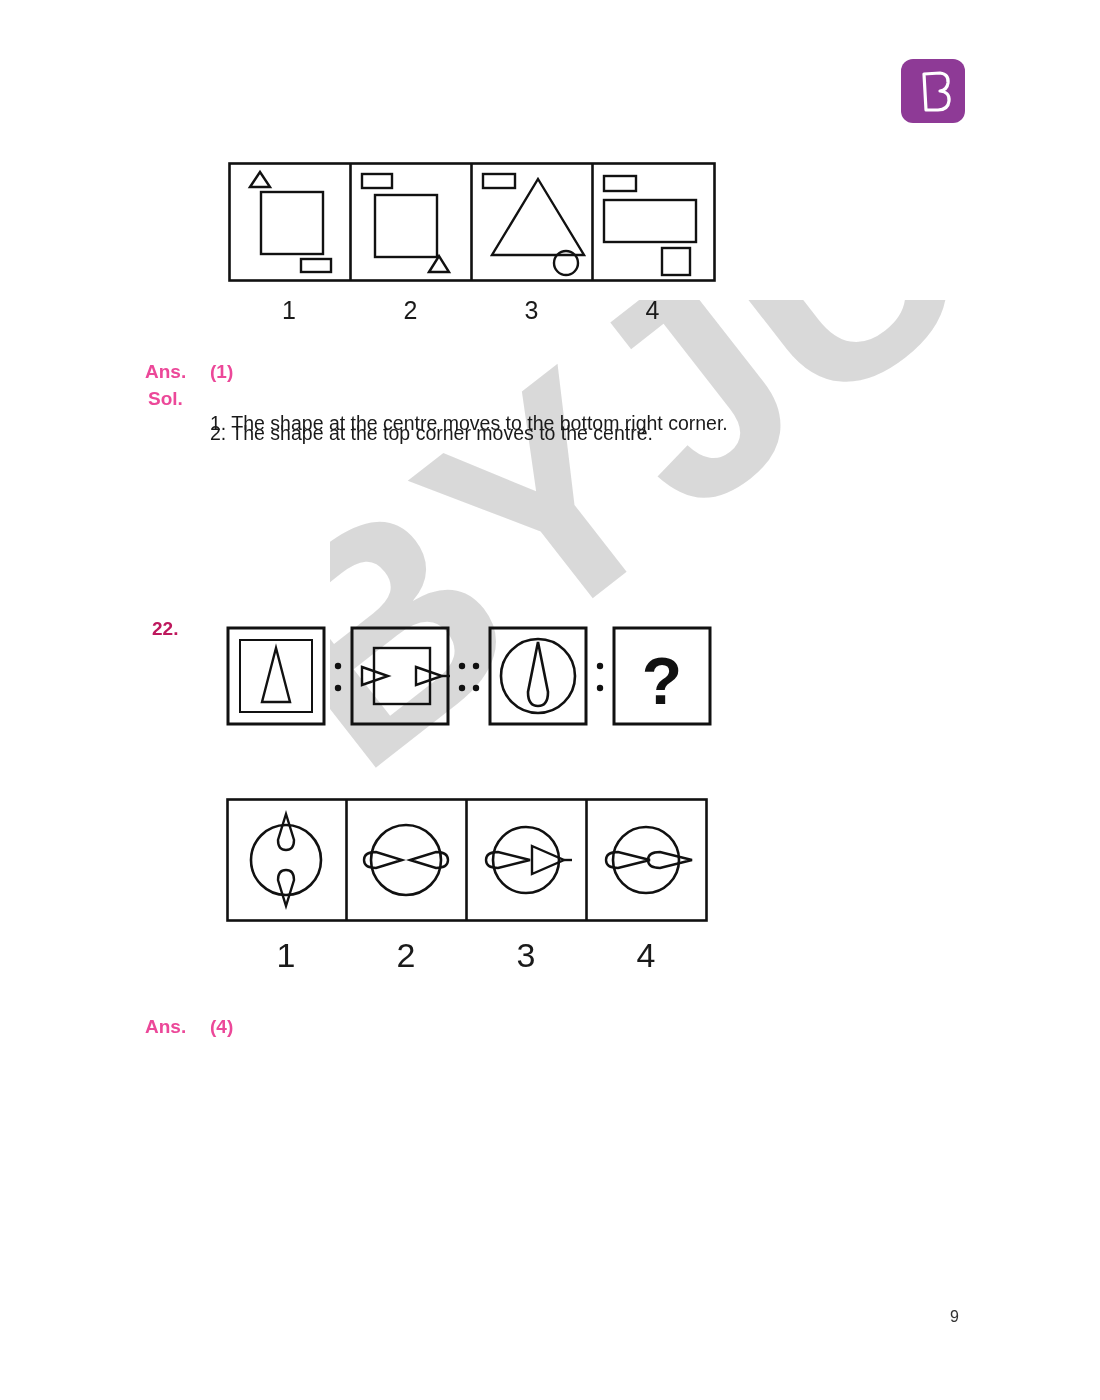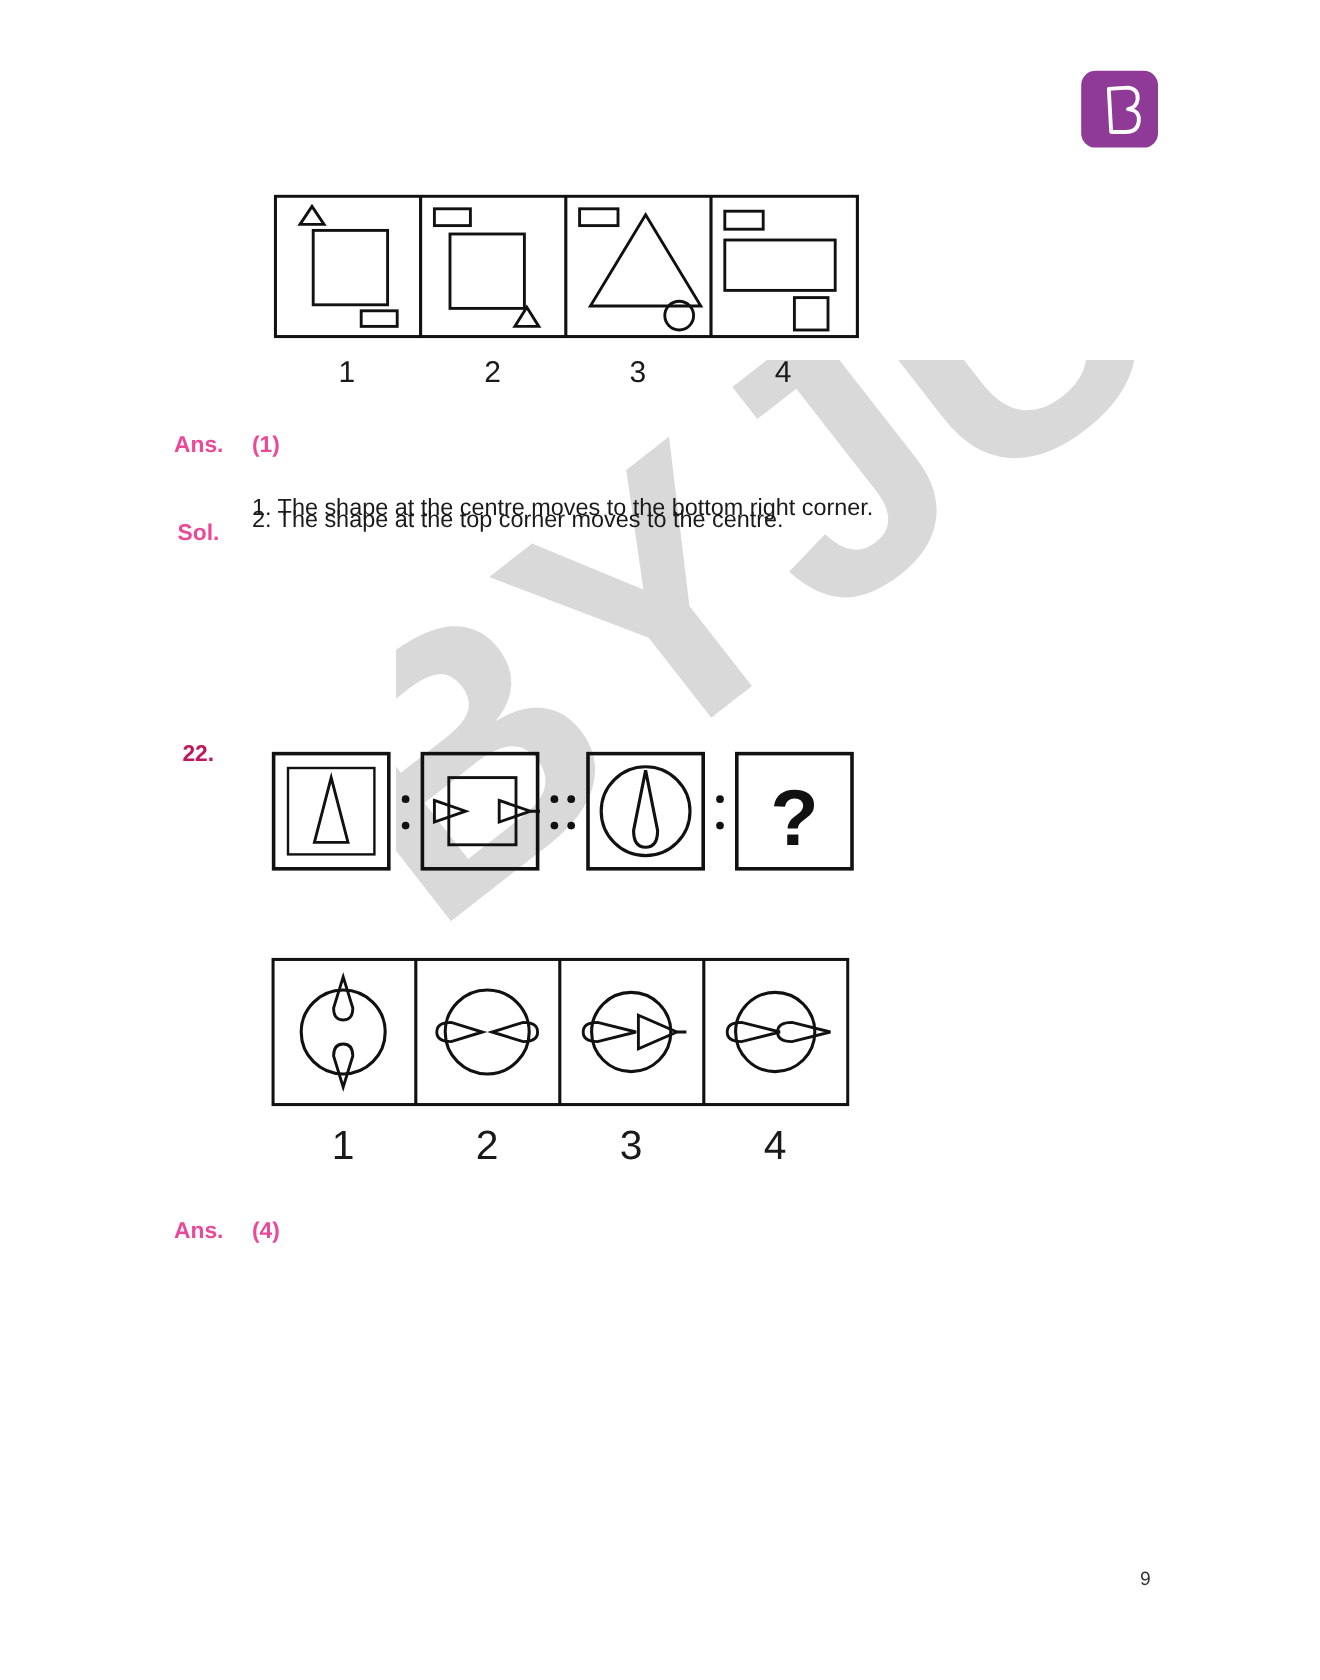--- a/index.html
+++ b/index.html
@@ -153,21 +153,21 @@
   <div class="labels" style="left:228px; top:296px; width:488px;">
     <div class="lbl" style="width:122px; font-size:25px;">1</div>
     <div class="lbl" style="width:121px; font-size:25px;">2</div>
     <div class="lbl" style="width:121px; font-size:25px;">3</div>
     <div class="lbl" style="width:121px; font-size:25px;">4</div>
   </div>
 
   <div class="tagline" style="left:145px; top:361px;">Ans.</div>
   <div class="tagline" style="left:210px; top:361px;">(1)</div>
 
-  <div class="tagline" style="left:148px; top:434px;">Sol.</div>
+  <div class="tagline" style="left:148px; top:388px;">Sol.</div>
   <div class="textline" style="left:210px; top:412px;">1. The shape at the centre moves to the bottom right corner.</div>
   <div class="textline" style="left:210px; top:422px;">2. The shape at the top corner moves to the centre.</div>
 
   <div class="qnum" style="left:152px; top:618px;">22.</div>
 
   <div class="analogy" style="left:226px; top:626px;">
     <svg width="486" height="102" viewBox="0 0 486 102" xmlns="http://www.w3.org/2000/svg" stroke="#111" fill="none" stroke-width="3">
 
       <g>
         <rect x="2" y="2" width="96" height="96"></rect>

